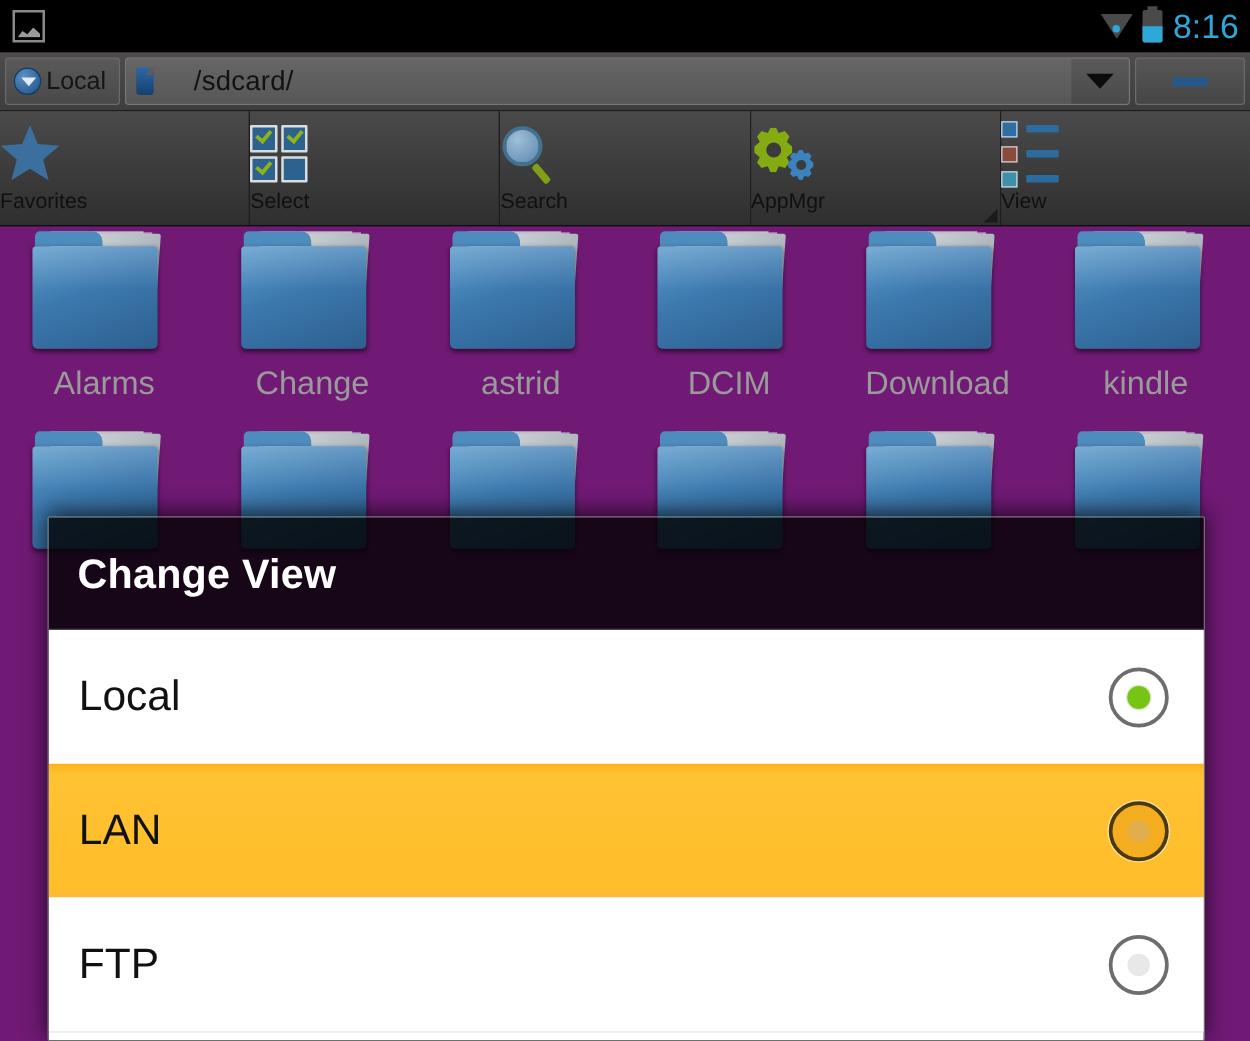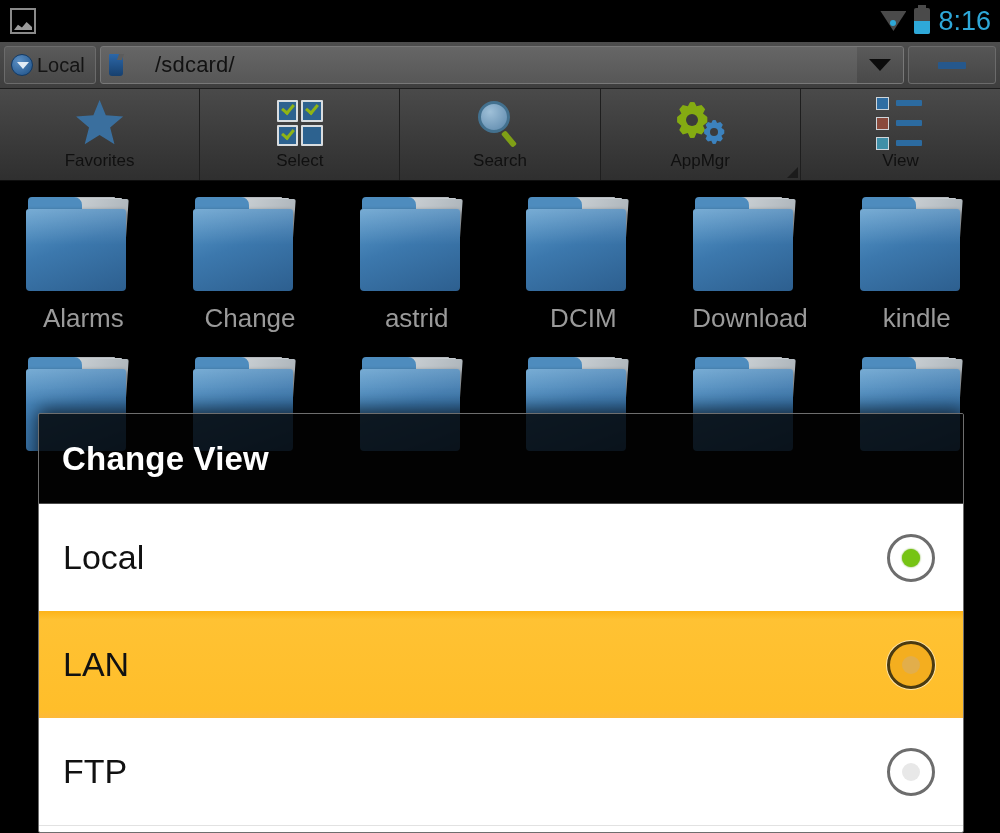--- a/index.html
+++ b/index.html
@@ -2,21 +2,21 @@
 <html><head>
 <meta charset="utf-8">
 <style>
   * { box-sizing: border-box; margin: 0; padding: 0; }
   html, body {
     width: 1000px; height: 833px;
     background: #1b1b1b;
     font-family: "Liberation Sans", sans-serif;
     overflow: hidden;
   }
-  #root { position: relative; width: 1000px; height: 833px; background: #000000; }
+  #root { position: relative; width: 1000px; height: 833px; background: #701a75; }
 
   
   .statusbar {
     position: absolute; left: 0; top: 0; width: 1000px; height: 42px;
     background: #000; display: flex; align-items: center;
   }
   .sb-left { display: flex; align-items: center; padding-left: 10px; gap: 8px; }
   .sb-right { margin-left: auto; display: flex; align-items: center; gap: 8px; padding-right: 9px; }
   .ic-screenshot { width: 26px; height: 26px; border: 2px solid #8a8a8a; position: relative; background: #000; }
   .ic-screenshot::after {
@@ -100,21 +100,21 @@
 
   
   .toolbar {
     position: absolute; left: 0; top: 89px; width: 1000px; height: 92px;
     display: flex; background: #2b2b2b; border-bottom: 1px solid #0e0e0e;
   }
   .tbtn {
     flex: 1 1 0; position: relative;
     background: linear-gradient(#4a4a4a 0%, #3b3b3b 55%, #2f2f2f 100%);
     border-right: 1px solid #1e1e1e;
-    display: flex; flex-direction: column; align-items: center; justify-content: flex-start;
+    display: flex; flex-direction: column; align-items: flex-start; justify-content: flex-start;
     padding-top: 8px;
   }
   .tbtn:last-child { border-right: none; }
   .tbtn .lbl { color: #101010; font-size: 17px; position: absolute; bottom: 9px; }
   .tbtn .glyph { height: 52px; display: flex; align-items: center; justify-content: center; }
   .corner-tri {
     position: absolute; right: 2px; bottom: 2px; width: 0; height: 0;
     border-left: 11px solid transparent; border-bottom: 11px solid #1b1b1b;
   }
   
@@ -185,21 +185,21 @@
   .ic-list .sq.r { background: #8a4a3c; }
   .ic-list .sq.t { background: #3f8fa8; }
   .ic-list .bar { width: 26px; height: 6px; background: #2c6ba0; border-radius: 1px; }
 
   
   .grid {
     position: absolute; left: 0; top: 181px; width: 1000px; height: 652px;
     display: grid; grid-template-columns: repeat(6, 1fr);
     grid-auto-rows: 160px; align-content: start;
   }
-  .cell { display: flex; flex-direction: column; align-items: center; padding-top: 16px; text-align: center; }
+  .cell { display: flex; flex-direction: column; align-items: center; padding-top: 4px; text-align: center; }
   .folder { width: 114px; height: 94px; position: relative; }
   .folder .papers {
     position: absolute; left: 18px; top: 2px; width: 82px; height: 78px;
     background: linear-gradient(120deg, #d8dde0, #9ba4ab);
     transform: skewX(-4deg); border-radius: 2px;
     box-shadow: -5px -3px 0 -2px #c6cbd0, -10px -6px 0 -4px #b4b9be;
   }
   .folder .tab {
     position: absolute; left: 2px; top: 0; width: 54px; height: 12px;
     background: #4e8cbe; border-radius: 4px 8px 0 0;

